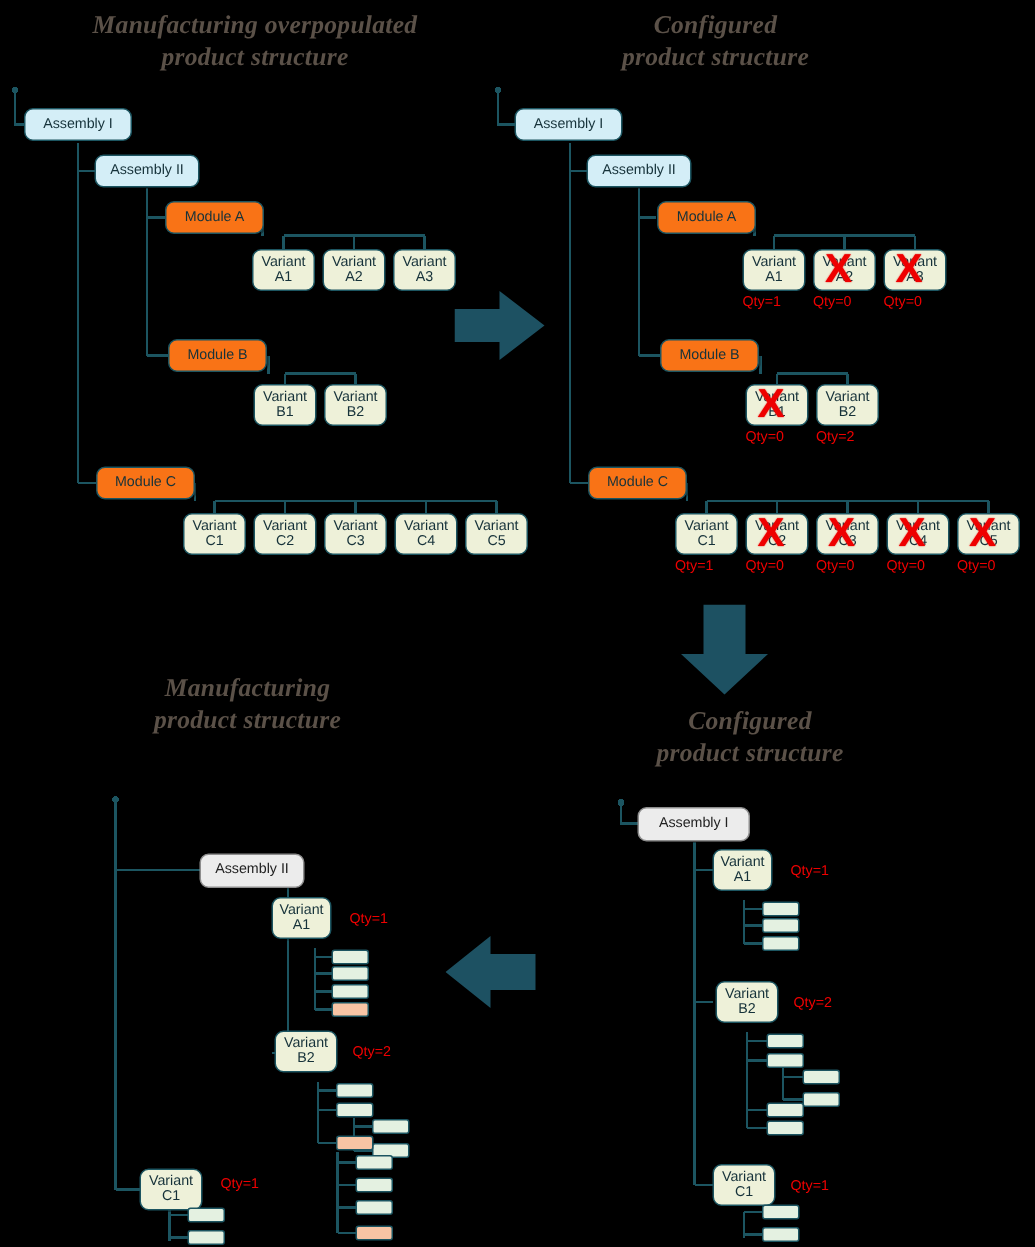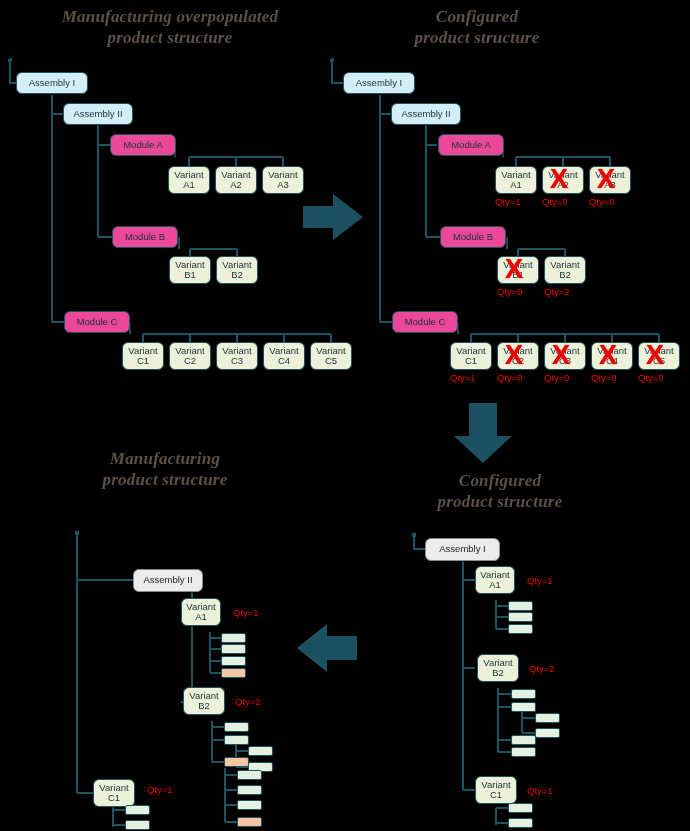--- a/index.html
+++ b/index.html
@@ -17,21 +17,21 @@
   }
   .node{
     position:absolute;box-sizing:border-box;
     border:1.6px solid #1c5561;border-radius:6px;
     color:#16323a;font-size:9.5px;line-height:10.5px;
     display:flex;align-items:center;justify-content:center;
     text-align:center;white-space:pre-line;
     box-shadow:1px 1px 0 rgba(0,0,0,.35);
   }
   .n-assm{background:#d4eef7;}
-  .n-mod{background:#ec4899;}
+  .n-mod{background:#f97316;}
   .n-var{background:#eef1d9;}
   .n-gray{background:#ececec;border-color:#8d8d8d;color:#222;}
   .leaf{
     position:absolute;box-sizing:border-box;
     border:1.6px solid #1c5561;border-radius:2px;
     background:#e4f1e1;
   }
   .leaf.hi{background:#f7c4a4;}
   .qty{
     position:absolute;color:#ef0000;font-size:9.5px;

